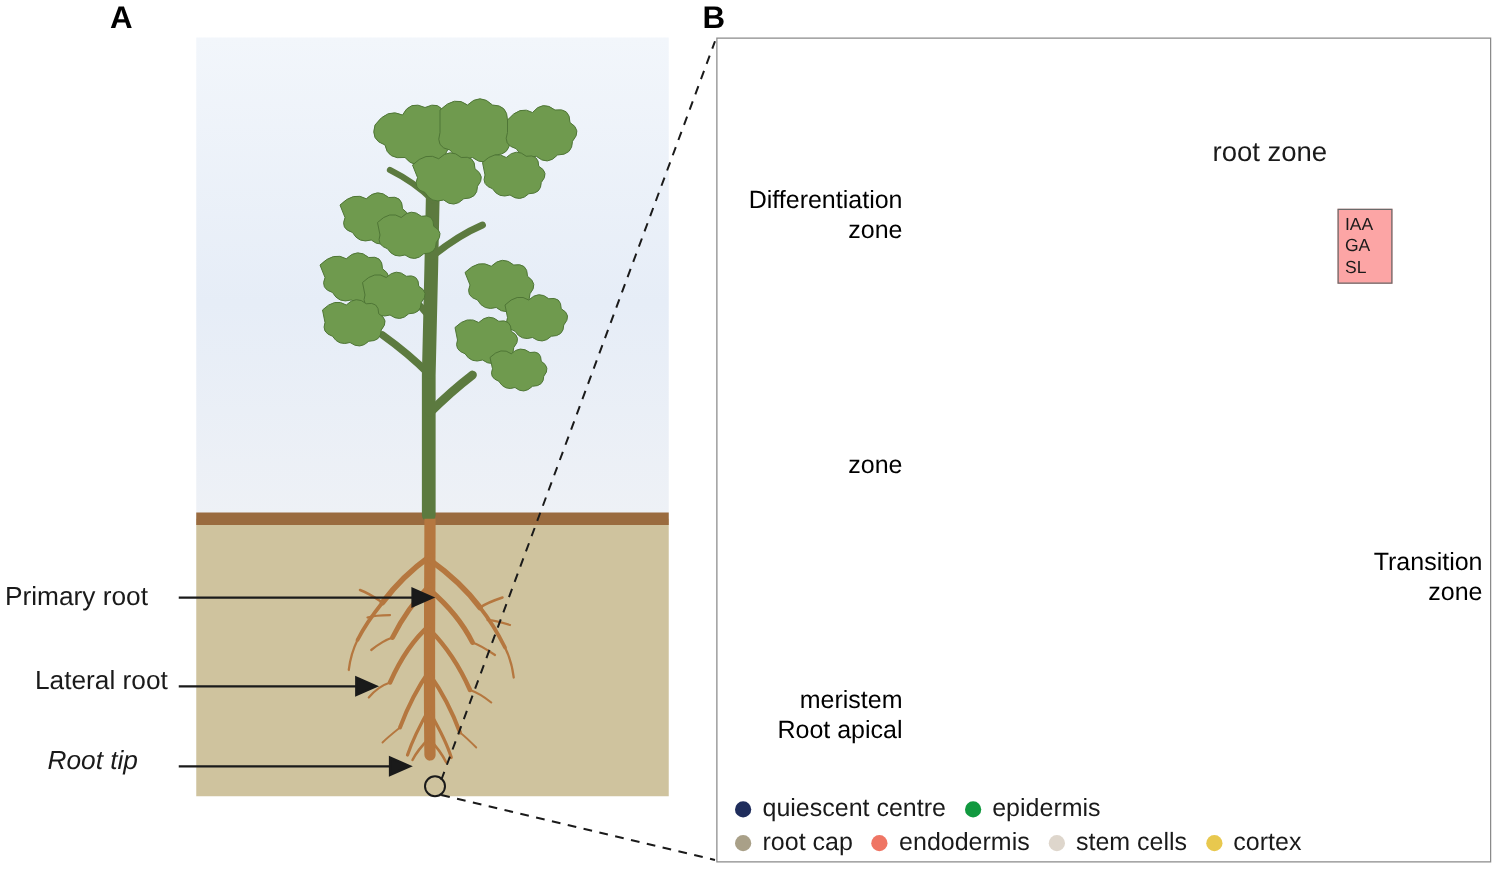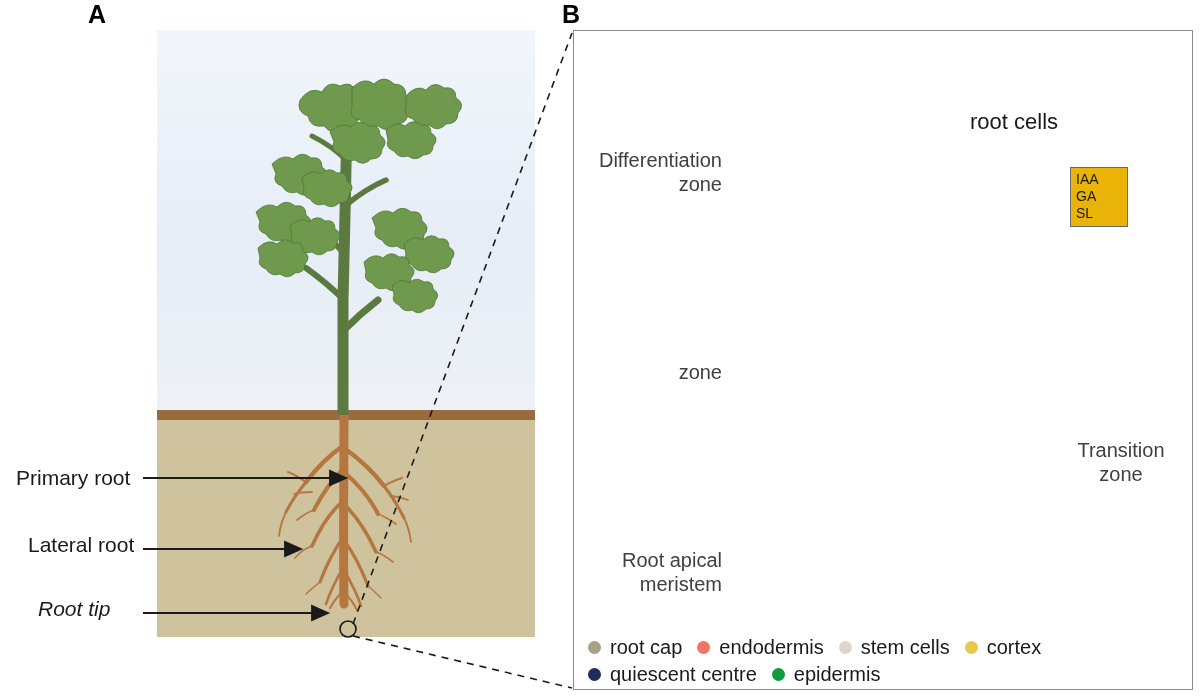--- a/index.html
+++ b/index.html
@@ -24,55 +24,55 @@
   #letter-a{left:88px;top:0px;}
   #letter-b{left:562px;top:0px;}
 
   .a-label{
     position:absolute;
     font-size:21px;
     color:#1a1a1a;
     white-space:nowrap;
     text-align:left;
   }
-  #lbl-primary{left:16px;top:466px;}
+  #lbl-primary{left:4px;top:466px;}
   #lbl-lateral{left:28px;top:533px;}
   #lbl-roottip{left:38px;top:597px;font-style:italic;}
 
   
   #panel-b{
     position:absolute;left:573px;top:30px;
     width:620px;height:660px;
     border:1.5px solid #8a8a8a;
     background:#fff;
     box-sizing:border-box;
   }
   .b-zone-label{
     position:absolute;
     font-size:20px;
-    color:#404040;
+    color:#000000;
     line-height:1.18;
     text-align:right;
     white-space:nowrap;
   }
   #zlbl-diff{left:0px;top:118px;width:148px;}
   #zlbl-elong{left:0px;top:330px;width:148px;}
   #zlbl-ram{left:0px;top:518px;width:148px;}
-  #zlbl-trans{left:482px;top:408px;width:130px;text-align:center;}
+  #zlbl-trans{left:482px;top:408px;width:130px;text-align:right;}
 
   #lbl-roothair{
     position:absolute;left:396px;top:78px;
     font-size:22px;color:#1a1a1a;white-space:nowrap;
   }
 
   .hormone-box{
     position:absolute;left:496px;top:136px;
-    width:58px;
+    width:44px;
     border:1.2px solid #6a6a6a;
-    background:#eab308;
+    background:#fca5a5;
     padding:3px 5px 4px 5px;
     box-sizing:border-box;
   }
   .hormone-box div{
     font-size:14px;color:#1a1a1a;line-height:1.22;text-align:left;
   }
 
   
   #legend{
     position:absolute;left:588px;top:634px;
@@ -361,60 +361,60 @@
   <div class="b-zone-label" id="zlbl-diff">
     <div>Differentiation</div>
     <div>zone</div>
   </div>
 
   <div class="b-zone-label" id="zlbl-elong">
     <div>zone</div>
   </div>
 
   <div class="b-zone-label" id="zlbl-ram">
+    <div>meristem</div>
     <div>Root apical</div>
-    <div>meristem</div>
   </div>
 
   <div class="b-zone-label" id="zlbl-trans">
     <div>Transition</div>
     <div>zone</div>
   </div>
 
-  <div id="lbl-roothair">root cells</div>
+  <div id="lbl-roothair">root zone</div>
 
   <div class="hormone-box">
     <div>IAA</div>
     <div>GA</div>
     <div>SL</div>
   </div>
 </div>
 
 <div id="legend">
   <div class="legend-row">
     <div class="legend-item">
+      <span class="legend-dot" style="background: rgb(31, 45, 92);"></span>
+      <span class="legend-text">quiescent centre</span>
+    </div>
+    <div class="legend-item">
+      <span class="legend-dot" style="background: rgb(17, 153, 63);"></span>
+      <span class="legend-text">epidermis</span>
+    </div>
+  </div>
+  <div class="legend-row">
+    <div class="legend-item">
       <span class="legend-dot" style="background: rgb(169, 160, 136);"></span>
       <span class="legend-text">root cap</span>
     </div>
     <div class="legend-item">
       <span class="legend-dot" style="background: rgb(239, 117, 100);"></span>
       <span class="legend-text">endodermis</span>
     </div>
     <div class="legend-item">
       <span class="legend-dot" style="background: rgb(222, 214, 204);"></span>
       <span class="legend-text">stem cells</span>
     </div>
     <div class="legend-item">
       <span class="legend-dot" style="background: rgb(232, 200, 78);"></span>
       <span class="legend-text">cortex</span>
     </div>
   </div>
-  <div class="legend-row">
-    <div class="legend-item">
-      <span class="legend-dot" style="background: rgb(31, 45, 92);"></span>
-      <span class="legend-text">quiescent centre</span>
-    </div>
-    <div class="legend-item">
-      <span class="legend-dot" style="background: rgb(17, 153, 63);"></span>
-      <span class="legend-text">epidermis</span>
-    </div>
-  </div>
 </div>
 
 </body></html>

